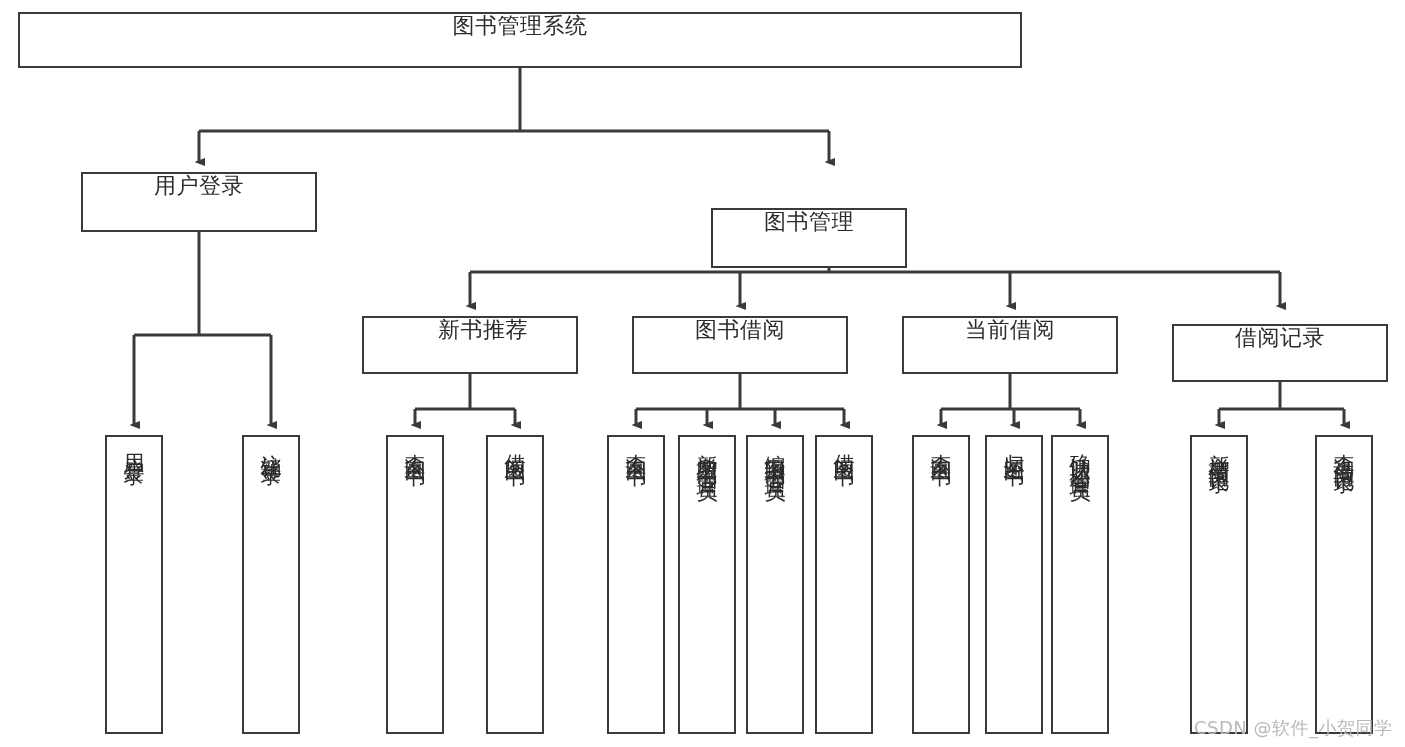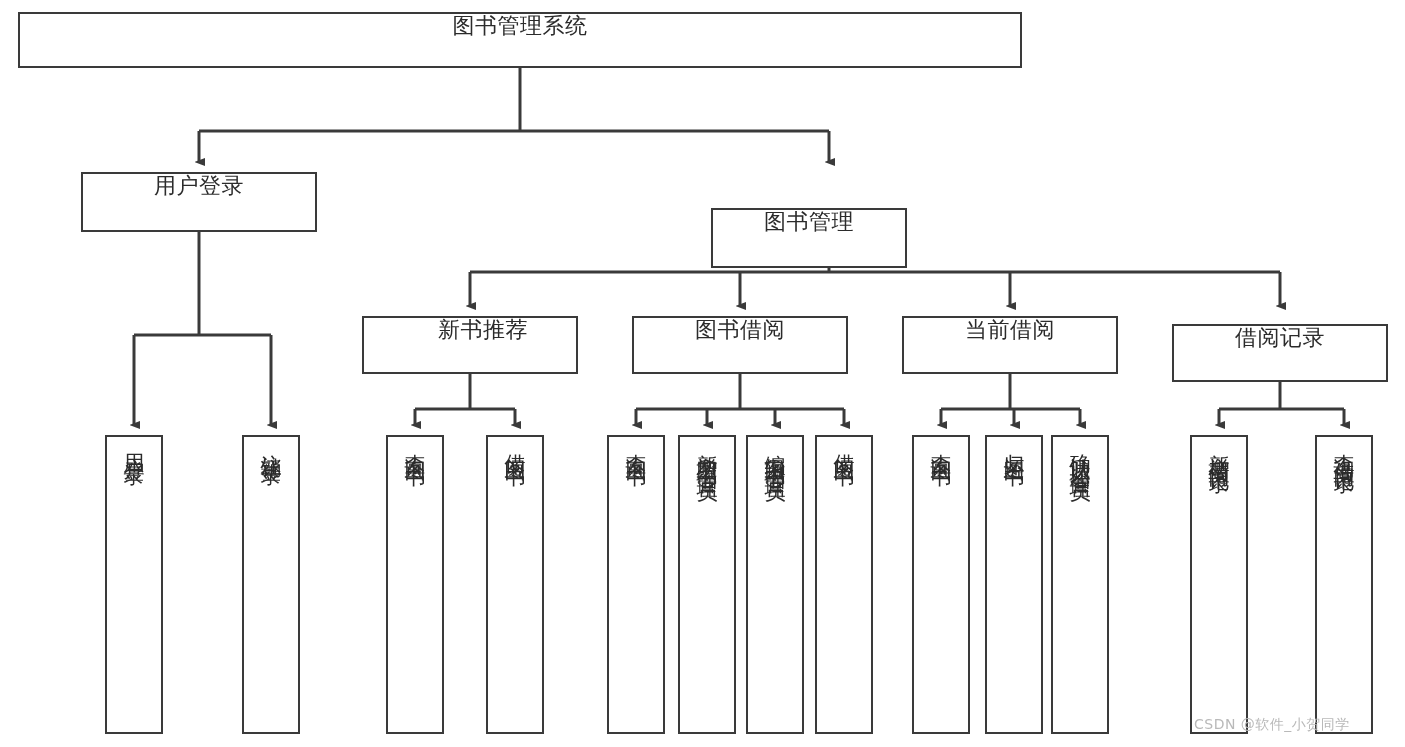--- a/index.html
+++ b/index.html
@@ -43,21 +43,21 @@
     color: #2b2b2b;
     writing-mode: vertical-rl;
     text-orientation: upright;
     letter-spacing: 4px;
     line-height: 1.05;
     white-space: nowrap;
     text-align: center;
   }
   .watermark {
     position: absolute;
-    font-size: 14px;
+    font-size: 18px;
     color: #b9b9b9;
     white-space: nowrap;
     letter-spacing: 0.5px;
     pointer-events: none;
   }
 </style>
 </head>
 <body>
 
 <svg id="diagram" viewBox="0 0 1405 747" xmlns="http://www.w3.org/2000/svg">

